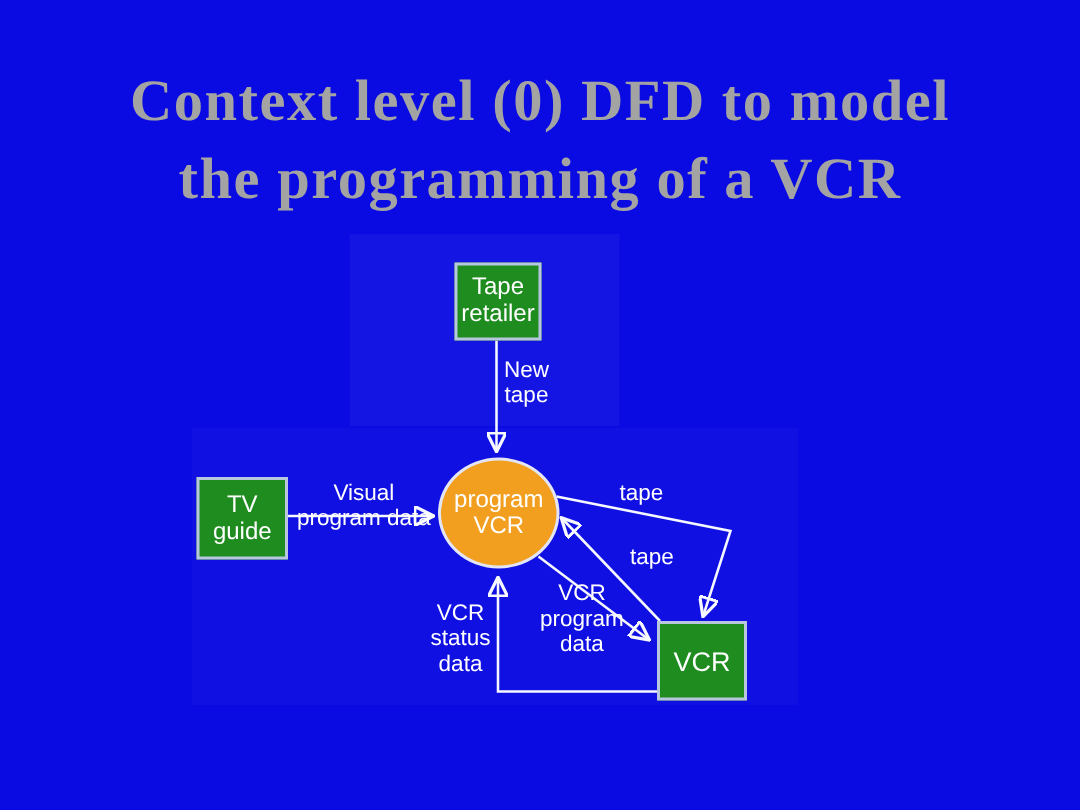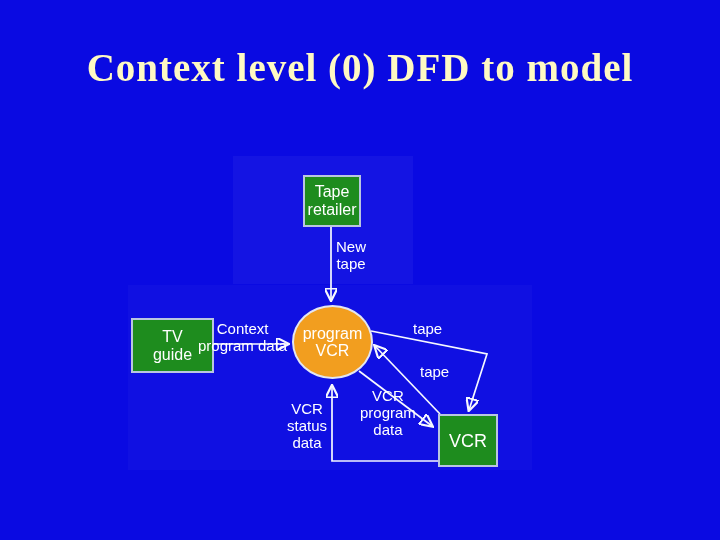--- a/index.html
+++ b/index.html
@@ -20,39 +20,39 @@
 
   .title {
     position: absolute;
     left: 0; top: 42px; width: 720px;
     text-align: center;
     font-family: "Liberation Serif", serif;
     font-weight: bold;
     font-size: 39px;
     line-height: 52px;
     letter-spacing: 1px;
-    color: #fef9c3;
+    color: #a3a3a3;
   }
 
   .entity {
     position: absolute;
     background: #1e8c1e;
     border: 2px solid #b9c6e0;
     box-sizing: border-box;
     display: flex;
     align-items: center;
     justify-content: center;
     text-align: center;
     color: #ffffff;
     font-size: 16px;
     line-height: 18px;
     white-space: pre-line;
   }
   .entity.tape-retailer { left: 303px; top: 175px; width: 58px; height: 52px; }
-  .entity.tv-guide      { left: 131px; top: 318px; width: 83px; height: 55px; }
+  .entity.tv-guide      { left: 131px; top: 318px; width: 61px; height: 55px; }
   .entity.vcr           { left: 438px; top: 414px; width: 60px; height: 53px; font-size: 18px; }
 
   .process {
     position: absolute;
     left: 292px; top: 305px; width: 81px; height: 74px;
     background: #f29e1f;
     border: 2px solid #e3e6f2;
     border-radius: 50%;
     box-sizing: border-box;
     display: flex;
@@ -95,20 +95,21 @@
 </head>
 <body>
 
 <div class="slide">
 
   <div class="bg-patch patch1"></div>
   <div class="bg-patch patch2"></div>
 
   <div class="title">
     <div>Context level (0) DFD to model</div>
+    <div>the programming of a VCR</div>
   </div>
 
   <svg class="arrows" viewBox="0 0 720 540">
     <defs>
       <marker id="ah" viewBox="0 0 10 10" refX="9" refY="5" markerWidth="8.5" markerHeight="7.5" orient="auto-start-reverse">
         <path d="M0,0 L10,5 L0,10 z" fill="#f6f8ff" stroke="none"></path>
       </marker>
     </defs>
     <path d="M331,227 L331,300" marker-end="url(#ah)"></path>
     <path d="M192,344 L288,344" marker-end="url(#ah)"></path>
@@ -132,21 +133,21 @@
     <span>VCR</span>
   </div>
 
   <div class="process">
     <span>program
 VCR</span>
   </div>
 
   <div class="flow-label lbl-new-tape">New
 tape</div>
-  <div class="flow-label lbl-visual">Context
+  <div class="flow-label lbl-visual">Visual
 program data</div>
   <div class="flow-label lbl-tape-1">tape</div>
   <div class="flow-label lbl-tape-2">tape</div>
   <div class="flow-label lbl-program-data">VCR
 program
 data</div>
   <div class="flow-label lbl-status-data">VCR
 status
 data</div>
 

